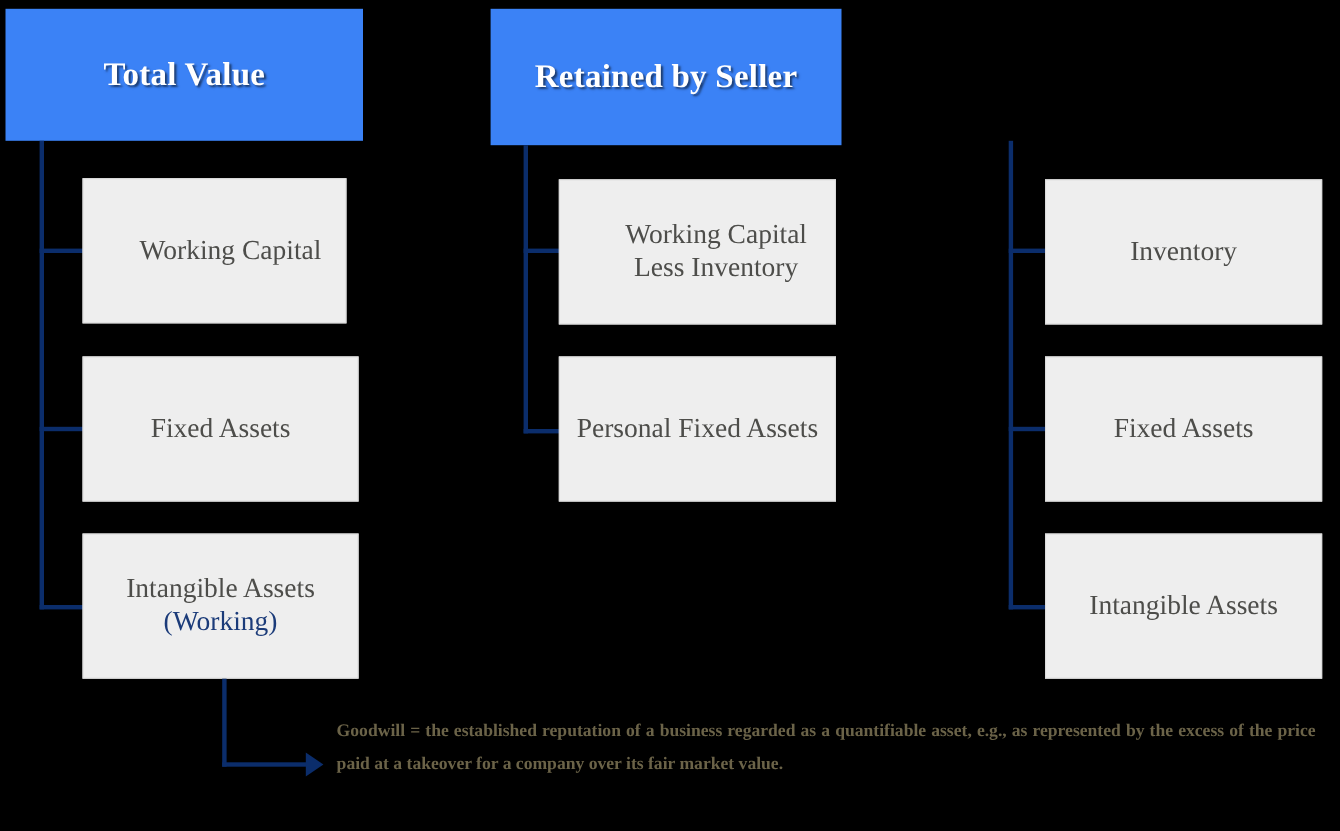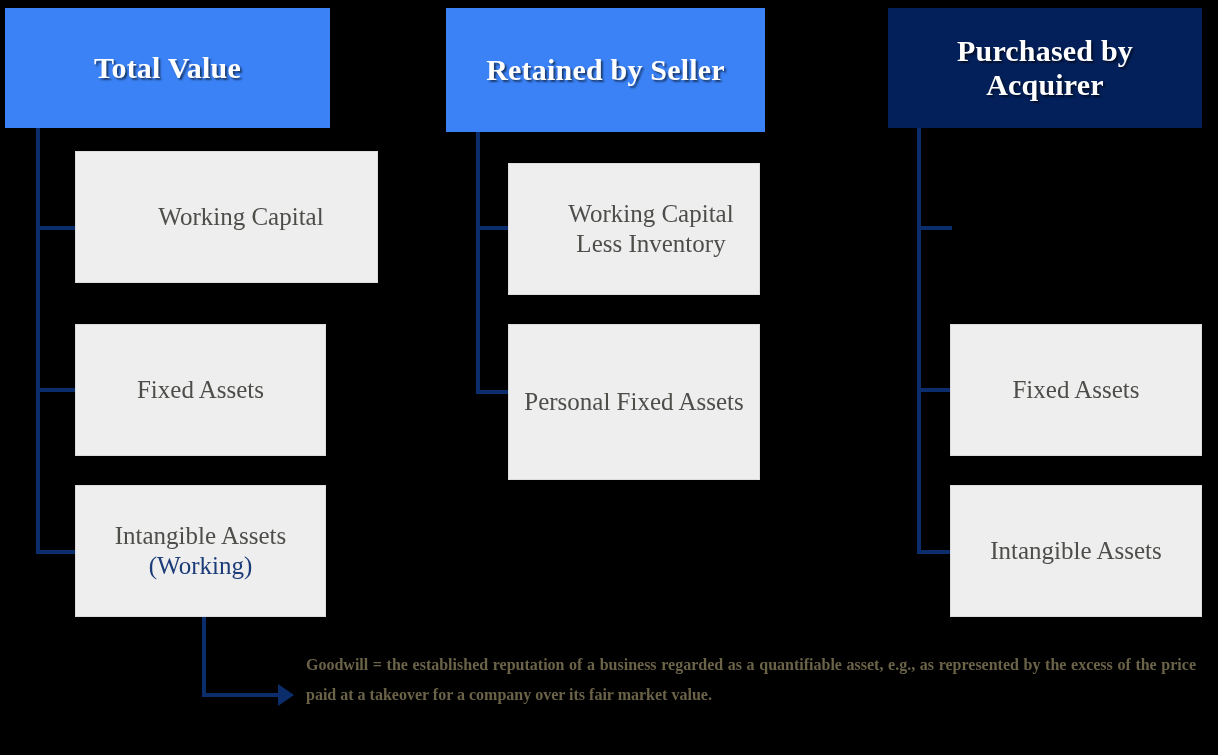--- a/index.html
+++ b/index.html
@@ -57,27 +57,27 @@
     color: #4d4d4a;
     font-family: "Liberation Serif", "DejaVu Serif", serif;
     font-size: 25px;
     line-height: 1.22;
     padding: 4px 10px;
   }
   .node-label { display: block; }
   .sub-label  { display: block; color: #1b3b79; }
 
   
-  #box-working-capital    { left: 75px;  top: 151px; width: 303px; height: 132px; padding-left: 39px; }
+  #box-working-capital    { left: 75px;  top: 162px; width: 240px; height: 132px; padding-left: 39px; }
   #box-fixed-assets-left  { left: 75px;  top: 324px; width: 251px; height: 132px; }
   #box-intangible-left    { left: 75px;  top: 485px; width: 251px; height: 132px; }
 
   
   #box-wc-less-inventory  { left: 508px; top: 163px; width: 252px; height: 132px; padding-left: 44px; }
-  #box-personal-fixed     { left: 508px; top: 324px; width: 252px; height: 156px; }
+  #box-personal-fixed     { left: 508px; top: 324px; width: 252px; height: 132px; }
 
   
   #box-inventory          { left: 950px; top: 163px; width: 252px; height: 132px; }
   #box-fixed-assets-right { left: 950px; top: 324px; width: 252px; height: 132px; }
   #box-intangible-right   { left: 950px; top: 485px; width: 252px; height: 132px; }
 
   
   .v-line {
     position: absolute;
     width: 4px;
@@ -137,21 +137,20 @@
 </style>
 </head>
 <body>
 
 <div id="canvas">
 
   <div class="col-header" id="header-total-value">Total Value</div>
 
   <div class="col-header" id="header-retained">Retained by Seller</div>
 
-  <div class="col-header" id="header-purchased">Purchased by Acquirer</div>
 
   <div class="v-line" id="vline-left"></div>
   <div class="h-line" id="hline-left-1"></div>
   <div class="h-line" id="hline-left-2"></div>
   <div class="h-line" id="hline-left-3"></div>
 
   <div class="v-line" id="vline-mid"></div>
   <div class="h-line" id="hline-mid-1"></div>
   <div class="h-line" id="hline-mid-2"></div>
 
@@ -176,20 +175,23 @@
   </div>
 
   <div class="node-box" id="box-wc-less-inventory">
     <span class="node-label">Working Capital Less Inventory</span>
   </div>
 
   <div class="node-box" id="box-personal-fixed">
     <span class="node-label">Personal Fixed Assets</span>
   </div>
 
+  <div class="node-box" id="box-inventory">
+    <span class="node-label">Inventory</span>
+  </div>
 
   <div class="node-box" id="box-fixed-assets-right">
     <span class="node-label">Fixed Assets</span>
   </div>
 
   <div class="node-box" id="box-intangible-right">
     <span class="node-label">Intangible Assets</span>
   </div>
 
   <div class="v-line" id="arrow-vline"></div>

